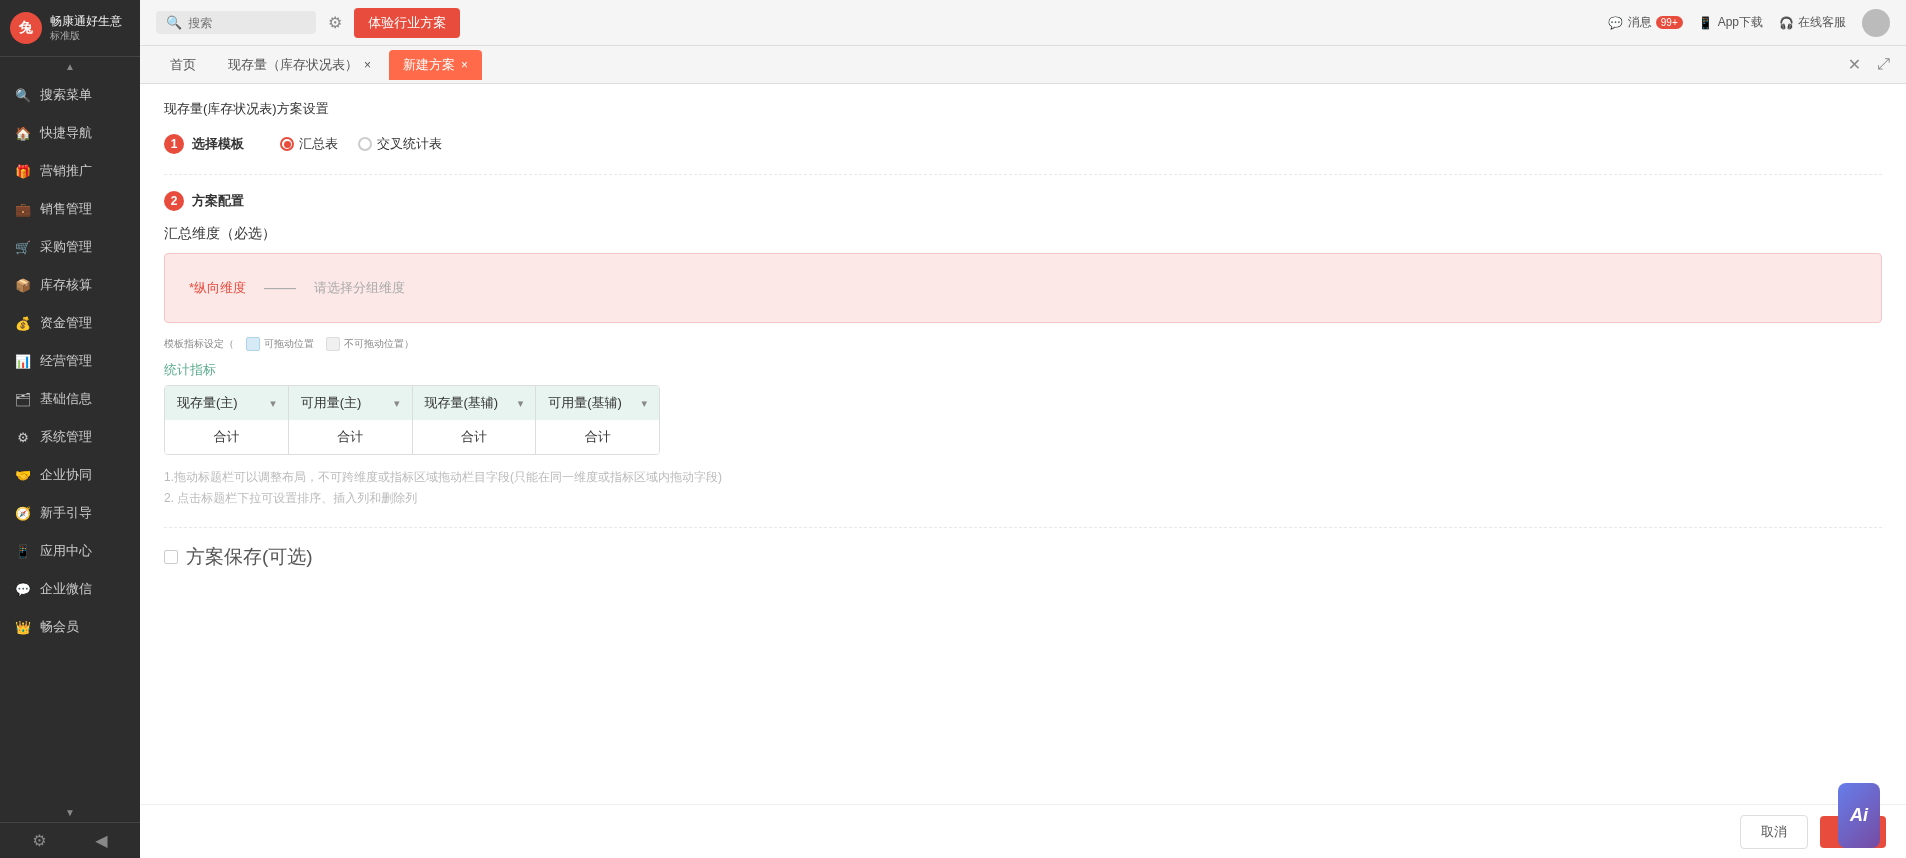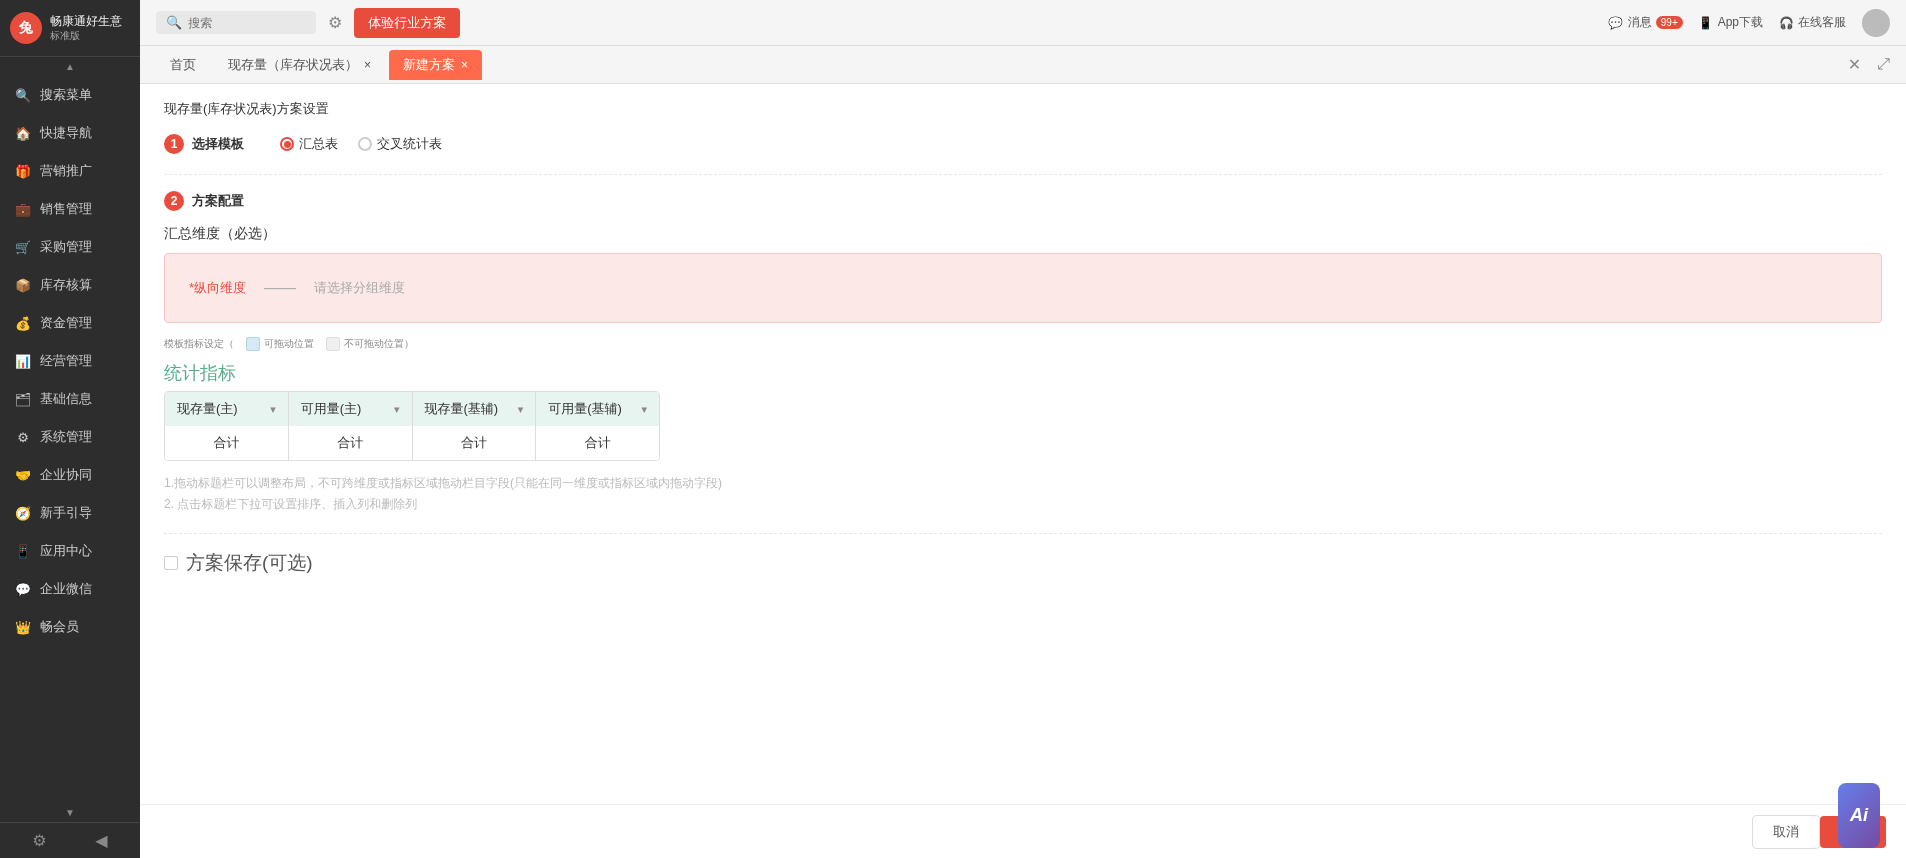--- a/index.html
+++ b/index.html
@@ -183,21 +183,21 @@
 
     
     .indicators-section { margin-top: 10px; }
     .indicators-legend { display: flex; align-items: center; gap: 12px; margin-bottom: 10px; font-size: 10px; color: #888; }
     .legend-draggable { display: flex; align-items: center; gap: 4px; }
     .legend-box { width: 14px; height: 14px; border-radius: 2px; }
     .legend-box.draggable { background: #d5eaf5; border: 1px solid #b0d4e8; }
     .legend-box.non-draggable { background: #f0f0f0; border: 1px solid #ddd; }
 
     
-    .stats-title { font-size: 18px; color: #5aac8c; margin-bottom: 6px; }
+    .stats-title { font-size: 13px; color: #5aac8c; margin-bottom: 6px; }
     .stats-table {
       border: 1px solid #ddd;
       border-radius: 4px;
       overflow: hidden;
       width: 496px;
     }
     .stats-table-header {
       display: flex;
       background: #e8f4f0;
     }
@@ -229,21 +229,21 @@
 
     
     .save-option { display: flex; align-items: center; gap: 8px; margin-top: 10px; font-size: 19px; color: #555; }
     .save-checkbox { width: 14px; height: 14px; border: 1px solid #ccc; border-radius: 2px; cursor: pointer; }
 
     
     .footer-bar {
       background: white;
       border-top: 1px solid #eee;
       padding: 12px 20px;
-      display: flex; align-items: center; justify-content: flex-end; gap: 0;
+      display: flex; align-items: center; justify-content: flex-end; gap: 12px;
       height: 54px;
     }
     .btn-cancel {
       border: 1px solid #ddd; background: white; color: #555;
       padding: 7px 20px; border-radius: 4px; font-size: 13px; cursor: pointer;
     }
     .btn-query {
       background: #e74c3c; color: white; border: none;
       padding: 7px 20px; border-radius: 4px; font-size: 13px; cursor: pointer;
     }

